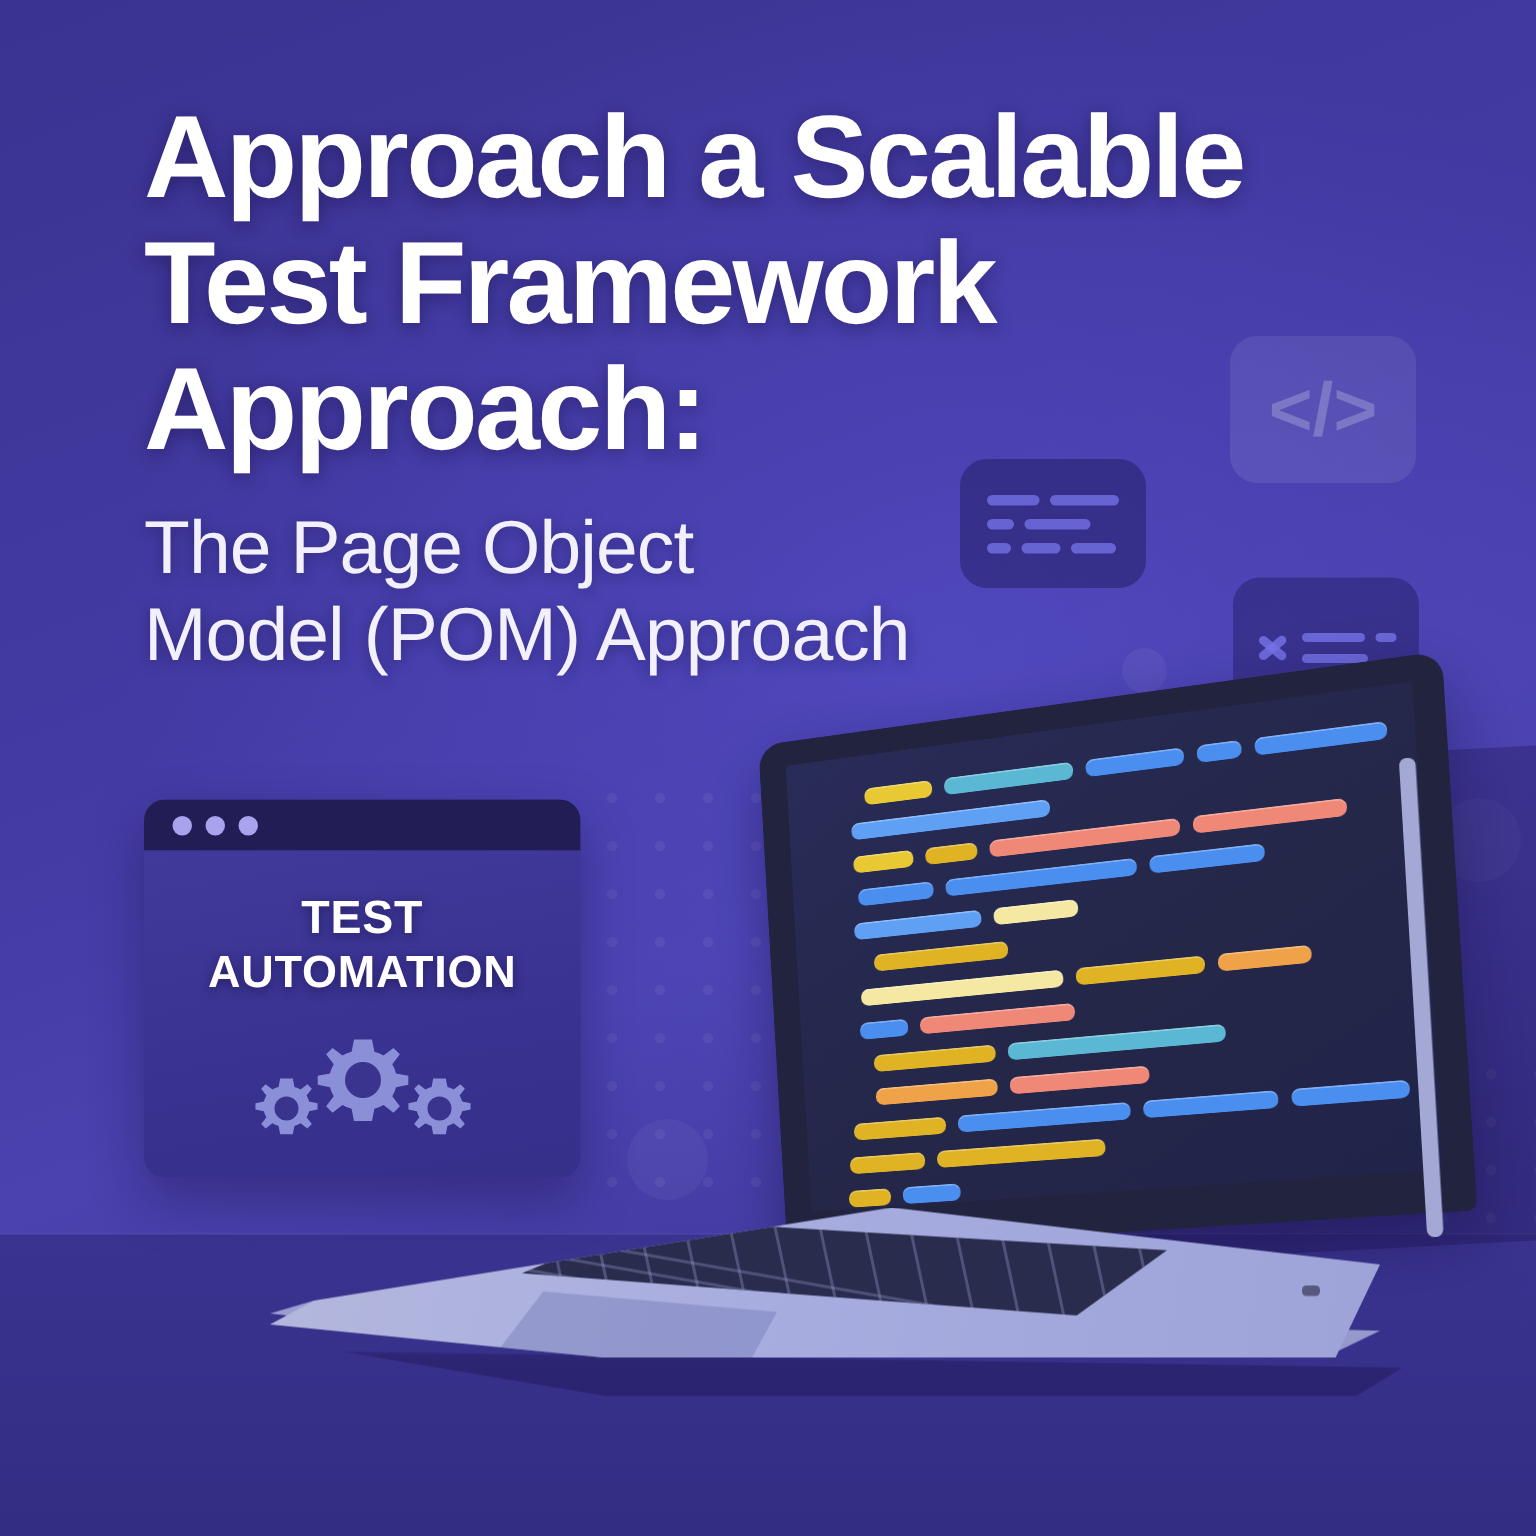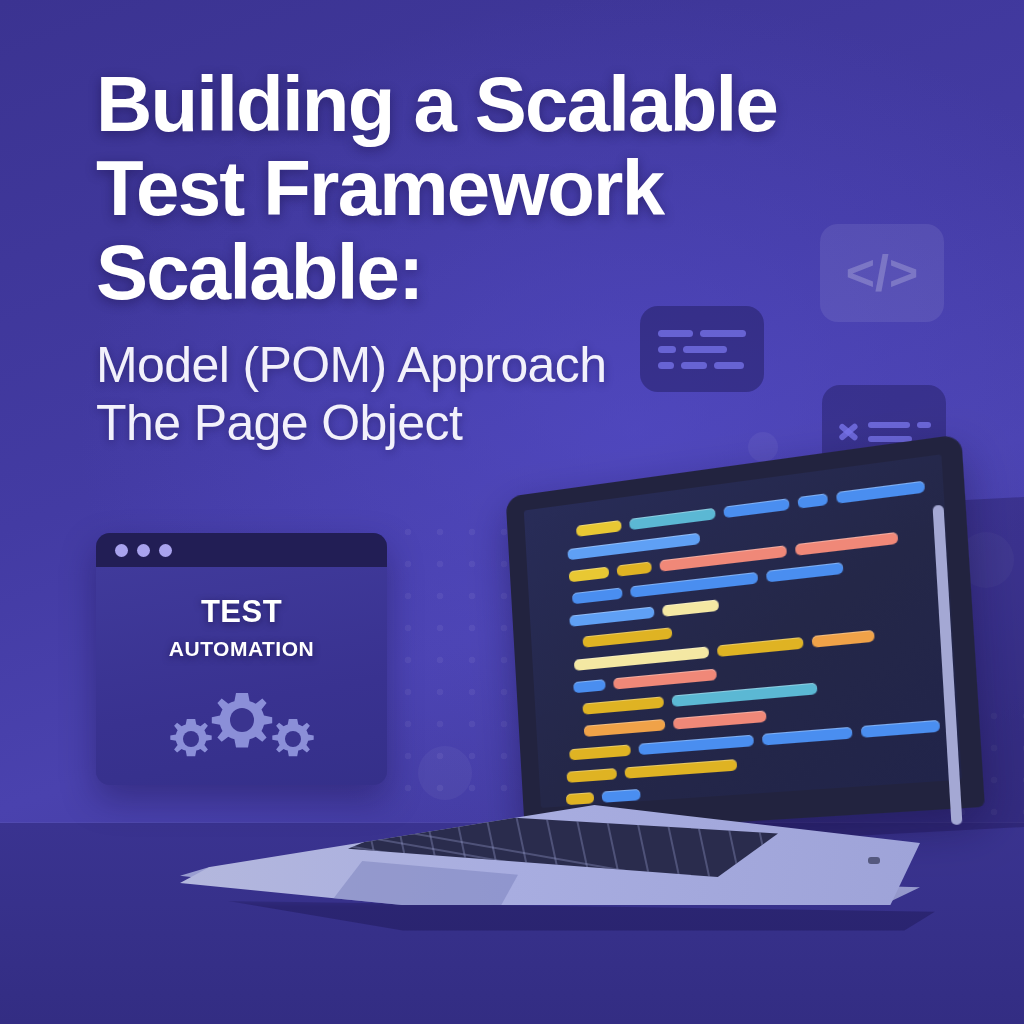--- a/index.html
+++ b/index.html
@@ -133,21 +133,21 @@
     height:218px; position:relative;
     background:linear-gradient(170deg,#403a9b 0%, #393290 60%, #35308a 100%);
     display:flex; flex-direction:column; align-items:center;
     padding-top:26px;
   }
   .card-title {
     font-size:31px; font-weight:700; color:#ffffff;
     letter-spacing:0.5px; line-height:37px; text-align:center;
     text-shadow:0 2px 7px rgba(16,8,50,0.5);
   }
-  .card-title.small { font-size:21px; }
+  .card-title.small { font-size:30px; }
   #gears { margin-top:12px; }
 
   
   #laptop { position:absolute; left:180px; top:485px; width:790px; height:430px; }
 
   #screen-shadow {
     position:absolute; left:520px; top:18px; width:420px; height:330px;
     background:rgba(20,12,60,0.28); border-radius:16px;
     transform:skewY(-3deg);
   }
@@ -227,26 +227,26 @@
   <div id="dots-left" class="dotfield"></div>
   <div id="dots-right" class="dotfield"></div>
   <div id="blob-a" class="blob"></div>
   <div id="blob-b" class="blob"></div>
   <div id="blob-c" class="blob"></div>
 
   <div id="surface-line"></div>
   <div id="surface"></div>
 
   <div id="headline">
-    <div class="title-line">Building a Scalable</div>
+    <div class="title-line">Approach a Scalable</div>
     <div class="title-line">Test Framework</div>
-    <div class="title-line">Scalable:</div>
+    <div class="title-line">Approach:</div>
     <div id="subtitle">
+      <div class="sub-line">The Page Object</div>
       <div class="sub-line">Model (POM) Approach</div>
-      <div class="sub-line">The Page Object</div>
     </div>
   </div>
 
   <div id="card-code-angle" class="glyph-card">
     <div class="g">&lt;/&gt;</div>
   </div>
 
   <div id="card-lines" class="glyph-card">
     <div class="row">
       <span class="bar" style="width:38px"></span>

